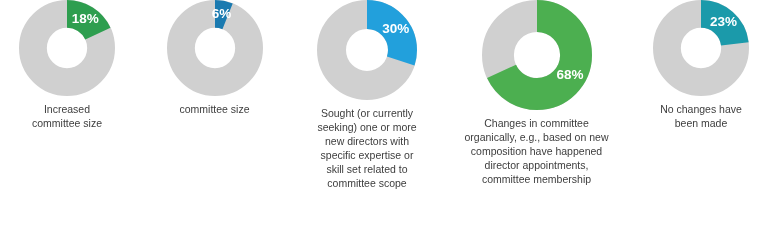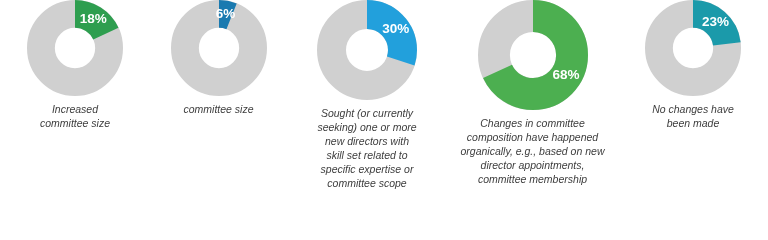--- a/index.html
+++ b/index.html
@@ -15,21 +15,21 @@
     color: #3b3b3b;
   }
   .chart-row {
     display: flex;
     flex-direction: row;
     align-items: flex-start;
     justify-content: space-between;
     width: 768px;
     height: 228px;
     box-sizing: border-box;
-    padding: 0 16px;
+    padding: 0 8px;
   }
   .donut-cell {
     display: flex;
     flex-direction: column;
     align-items: center;
     flex: 0 0 auto;
   }
   .donut-wrap {
     position: relative;
     display: block;
@@ -46,21 +46,20 @@
     dominant-baseline: middle;
     text-anchor: middle;
   }
   .caption {
     text-align: center;
     font-family: "Liberation Sans", sans-serif;
     font-size: 10.5px;
     line-height: 14px;
     color: #3d3d3d;
     margin-top: 6px;
-    font-style: italic;
   }
   .cell-0 .caption, .cell-1 .caption, .cell-4 .caption { width: 118px; }
   .cell-2 .caption { width: 128px; }
   .cell-3 .caption { width: 152px; }
 </style>
 </head>
 <body>
 
 <div class="chart-row" id="chart-row">
     <div class="donut-cell cell-0">
@@ -93,37 +92,37 @@
         <svg class="donut-svg" width="100" height="100" viewBox="0 0 100 100">
           <circle cx="50" cy="50" r="35.5" fill="none" stroke="#d0d0d0" stroke-width="28.999999999999996"></circle>
           <circle cx="50" cy="50" r="35.5" fill="none" stroke="#22a0dc" stroke-width="28.999999999999996" stroke-dasharray="66.91592352146259 156.1371548834127" transform="rotate(-90 50 50)"></circle>
           <text class="slice-label" x="78.72010330031063" y="29.133623543617205">30%</text>
         </svg>
       </div>
       <div class="caption">
         <div>Sought (or currently</div>
         <div>seeking) one or more</div>
         <div>new directors with</div>
+        <div>specific expertise or</div>
         <div>skill set related to</div>
-        <div>specific expertise or</div>
         <div>committee scope</div>
       </div>
     </div>
     <div class="donut-cell cell-3">
       <div class="donut-wrap">
         <svg class="donut-svg" width="110" height="110" viewBox="0 0 110 110">
           <circle cx="55" cy="55" r="39.05" fill="none" stroke="#d0d0d0" stroke-width="31.9"></circle>
           <circle cx="55" cy="55" r="39.05" fill="none" stroke="#4caf50" stroke-width="31.9" stroke-dasharray="166.84370264684674 78.51468359851609" transform="rotate(-90 55 55)"></circle>
           <text class="slice-label" x="87.97100549085368" y="75.92403634392983">68%</text>
         </svg>
       </div>
       <div class="caption">
         <div>Changes in committee</div>
+        <div>organically, e.g., based on new</div>
         <div>composition have happened</div>
-        <div>organically, e.g., based on new</div>
         <div>director appointments,</div>
         <div>committee membership</div>
       </div>
     </div>
     <div class="donut-cell cell-4">
       <div class="donut-wrap">
         <svg class="donut-svg" width="96" height="96" viewBox="0 0 96 96">
           <circle cx="48" cy="48" r="34.08" fill="none" stroke="#d0d0d0" stroke-width="27.839999999999996"></circle>
           <circle cx="48" cy="48" r="34.08" fill="none" stroke="#1b9aaa" stroke-width="27.839999999999996" stroke-dasharray="49.250119711796465 164.88083555688382" transform="rotate(-90 48 48)"></circle>
           <text class="slice-label" x="70.53750837023006" y="22.43621474699394">23%</text>

